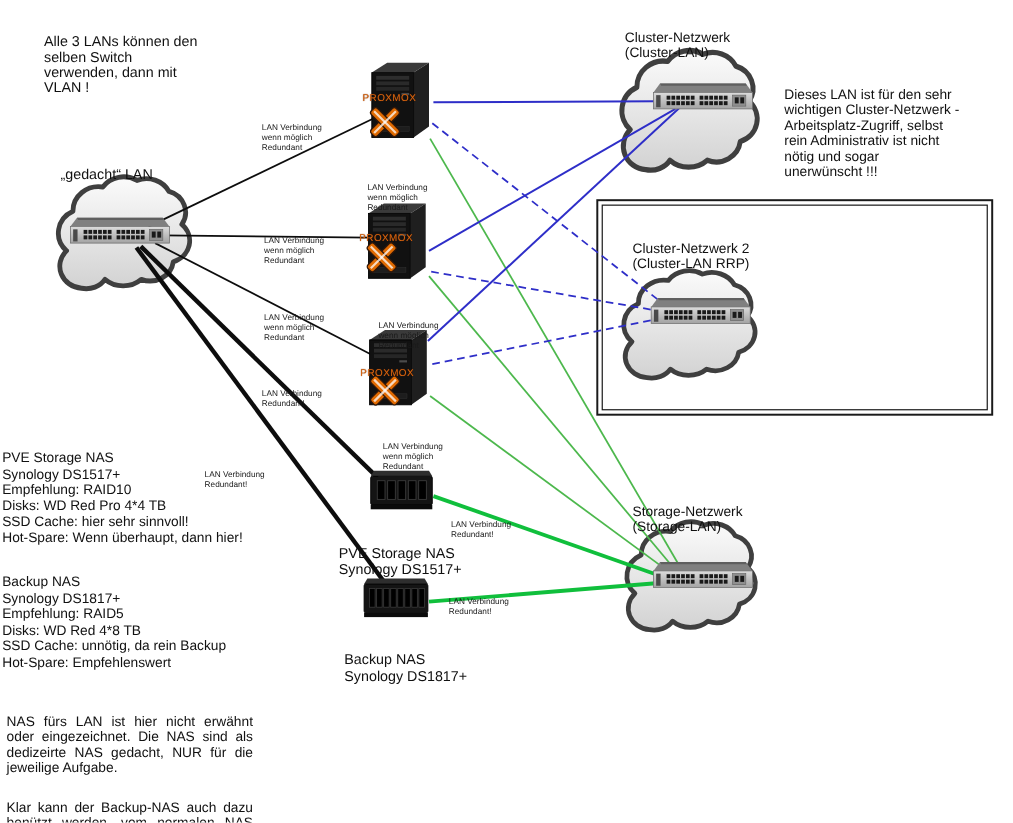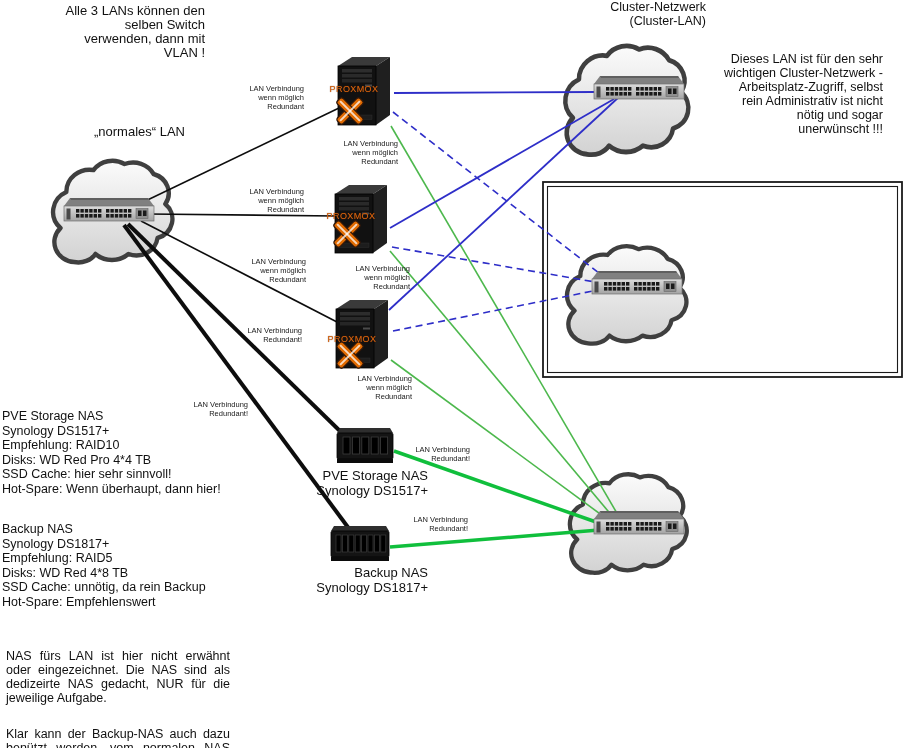--- a/index.html
+++ b/index.html
@@ -1,20 +1,20 @@
 <!DOCTYPE html>
 <html><head>
 <meta charset="utf-8">
 <style>
   html,body{margin:0;padding:0;background:#fff;}
   .stage{position:relative;width:921px;height:748px;background:#fff;overflow:hidden;
          font-family:"Liberation Sans",sans-serif;}
   .stage svg{position:absolute;left:0;top:0;pointer-events:none;}
   .lbl{position:absolute;color:#111;white-space:pre-line;}
-  .c{text-align:right;}
+  .c{text-align:left;margin-top:27px;}
   .note{font-size:13px;line-height:14px;}
   .cloud-title{font-size:12.5px;line-height:13.5px;}
   .edge{font-size:7.5px;line-height:9px;color:#1a1a1a;}
   .dev{font-size:13px;line-height:15px;}
   .specs{font-size:12.5px;line-height:14.6px;}
   .footer{font-size:12.5px;line-height:14px;text-align:justify;}
   .footer p{margin:4px;}
   .brand{position:absolute;font-size:9px;font-weight:normal;letter-spacing:.4px;
          color:#d96510;text-shadow:0 0 1px #6b2a00;width:56px;text-align:center;}
 </style>
@@ -183,29 +183,33 @@
 </svg>
 
   <div class="brand" style="left:326px;top:84px;">PROXMOX</div>
   <div class="brand" style="left:323px;top:211px;">PROXMOX</div>
   <div class="brand" style="left:324px;top:334px;">PROXMOX</div>
 
   <div class="lbl note c" style="left:40px;top:4px;width:165px;">Alle 3 LANs können den
 selben Switch
 verwenden, dann mit
 VLAN !</div>
-  <div class="lbl note c" style="left:55px;top:125px;width:130px;">„normales“ LAN</div>
+  <div class="lbl note c" style="left:55px;top:125px;width:130px;">„gedacht“ LAN</div>
   <div class="lbl note c" style="left:713px;top:52px;width:170px;font-size:12.5px;">Dieses LAN ist für den sehr
 wichtigen Cluster-Netzwerk -
 Arbeitsplatz-Zugriff, selbst
 rein Administrativ ist nicht
 nötig und sogar
 unerwünscht !!!</div>
   <div class="lbl cloud-title c" style="left:568px;top:1px;width:138px;">Cluster-Netzwerk
 (Cluster-LAN)</div>
+  <div class="lbl cloud-title c" style="left:575px;top:193px;width:125px;">Cluster-Netzwerk 2
+(Cluster-LAN RRP)</div>
+  <div class="lbl cloud-title c" style="left:575px;top:432px;width:115px;">Storage-Netzwerk
+(Storage-LAN)</div>
 
   <div class="lbl edge c" style="left:238px;top:84px;width:66px;">LAN Verbindung
 wenn möglich
 Redundant</div>
   <div class="lbl edge c" style="left:334px;top:139px;width:64px;">LAN Verbindung
 wenn möglich
 Redundant</div>
   <div class="lbl edge c" style="left:240px;top:187px;width:64px;">LAN Verbindung
 wenn möglich
 Redundant</div>

